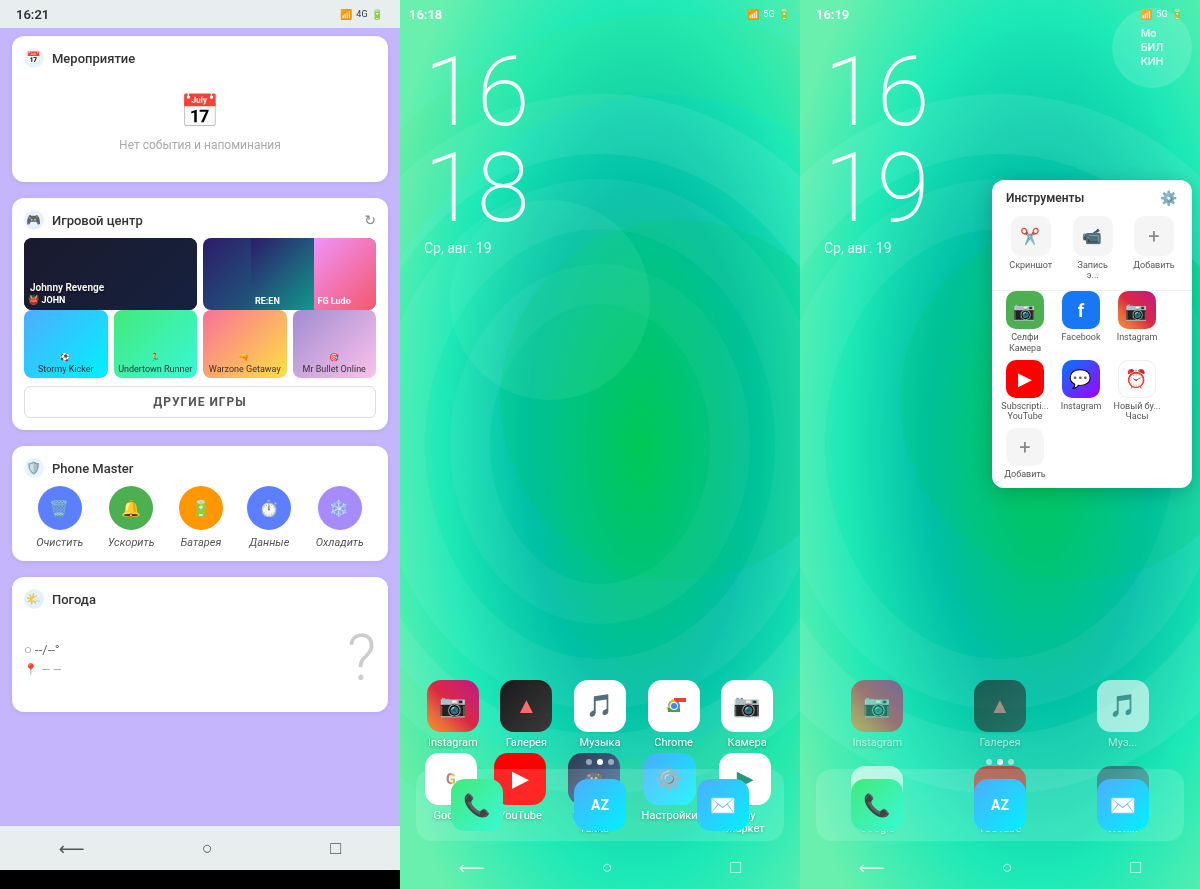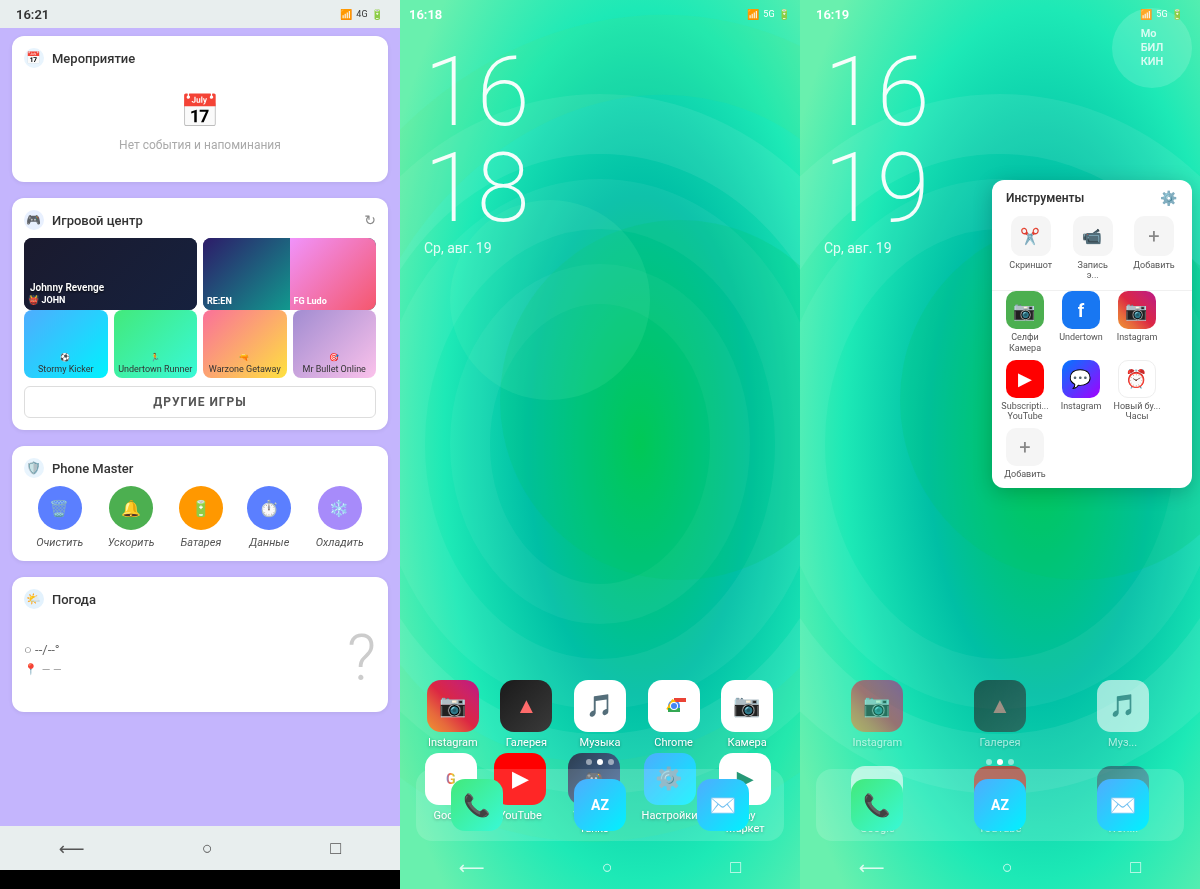--- a/index.html
+++ b/index.html
@@ -239,21 +239,21 @@
     }
     .nav-btn {
       font-size: 18px;
       color: #555;
       cursor: pointer;
       padding: 8px 20px;
     }
 
     
     .game-johnny { background: linear-gradient(135deg, #1a1a2e, #16213e); }
-    .game-reen { background: linear-gradient(135deg, #2d1b69, #11998e); }
+    .game-reen { background: linear-gradient(135deg, #2d1b69, #11998e); padding-left: 48px; }
     .game-ludo { background: linear-gradient(135deg, #f093fb, #f5576c); }
     .game-stormy { background: linear-gradient(135deg, #4facfe, #00f2fe); }
     .game-undertown { background: linear-gradient(135deg, #43e97b, #38f9d7); }
     .game-warzone { background: linear-gradient(135deg, #fa709a, #fee140); }
     .game-mrbullet { background: linear-gradient(135deg, #a18cd1, #fbc2eb); }
 
     
     .panel2 {
       width: 400px;
       height: 889px;
@@ -955,21 +955,21 @@
       <div class="popup-quick-item">
         <div class="popup-quick-icon" style="background:#4caf50">
           <span style="color:#fff;font-size:18px">📷</span>
         </div>
         <span class="popup-quick-label">Селфи Камера</span>
       </div>
       <div class="popup-quick-item">
         <div class="popup-quick-icon" style="background:#1877f2">
           <span style="color:#fff;font-size:18px;font-weight:700">f</span>
         </div>
-        <span class="popup-quick-label">Undertown</span>
+        <span class="popup-quick-label">Facebook</span>
       </div>
       <div class="popup-quick-item">
         <div class="popup-quick-icon ai-instagram">
           <span style="color:#fff;font-size:18px">📷</span>
         </div>
         <span class="popup-quick-label">Instagram</span>
       </div>
       <div class="popup-quick-item">
         <div class="popup-quick-icon" style="background:#f00">
           <span style="color:#fff;font-size:18px">▶</span>

